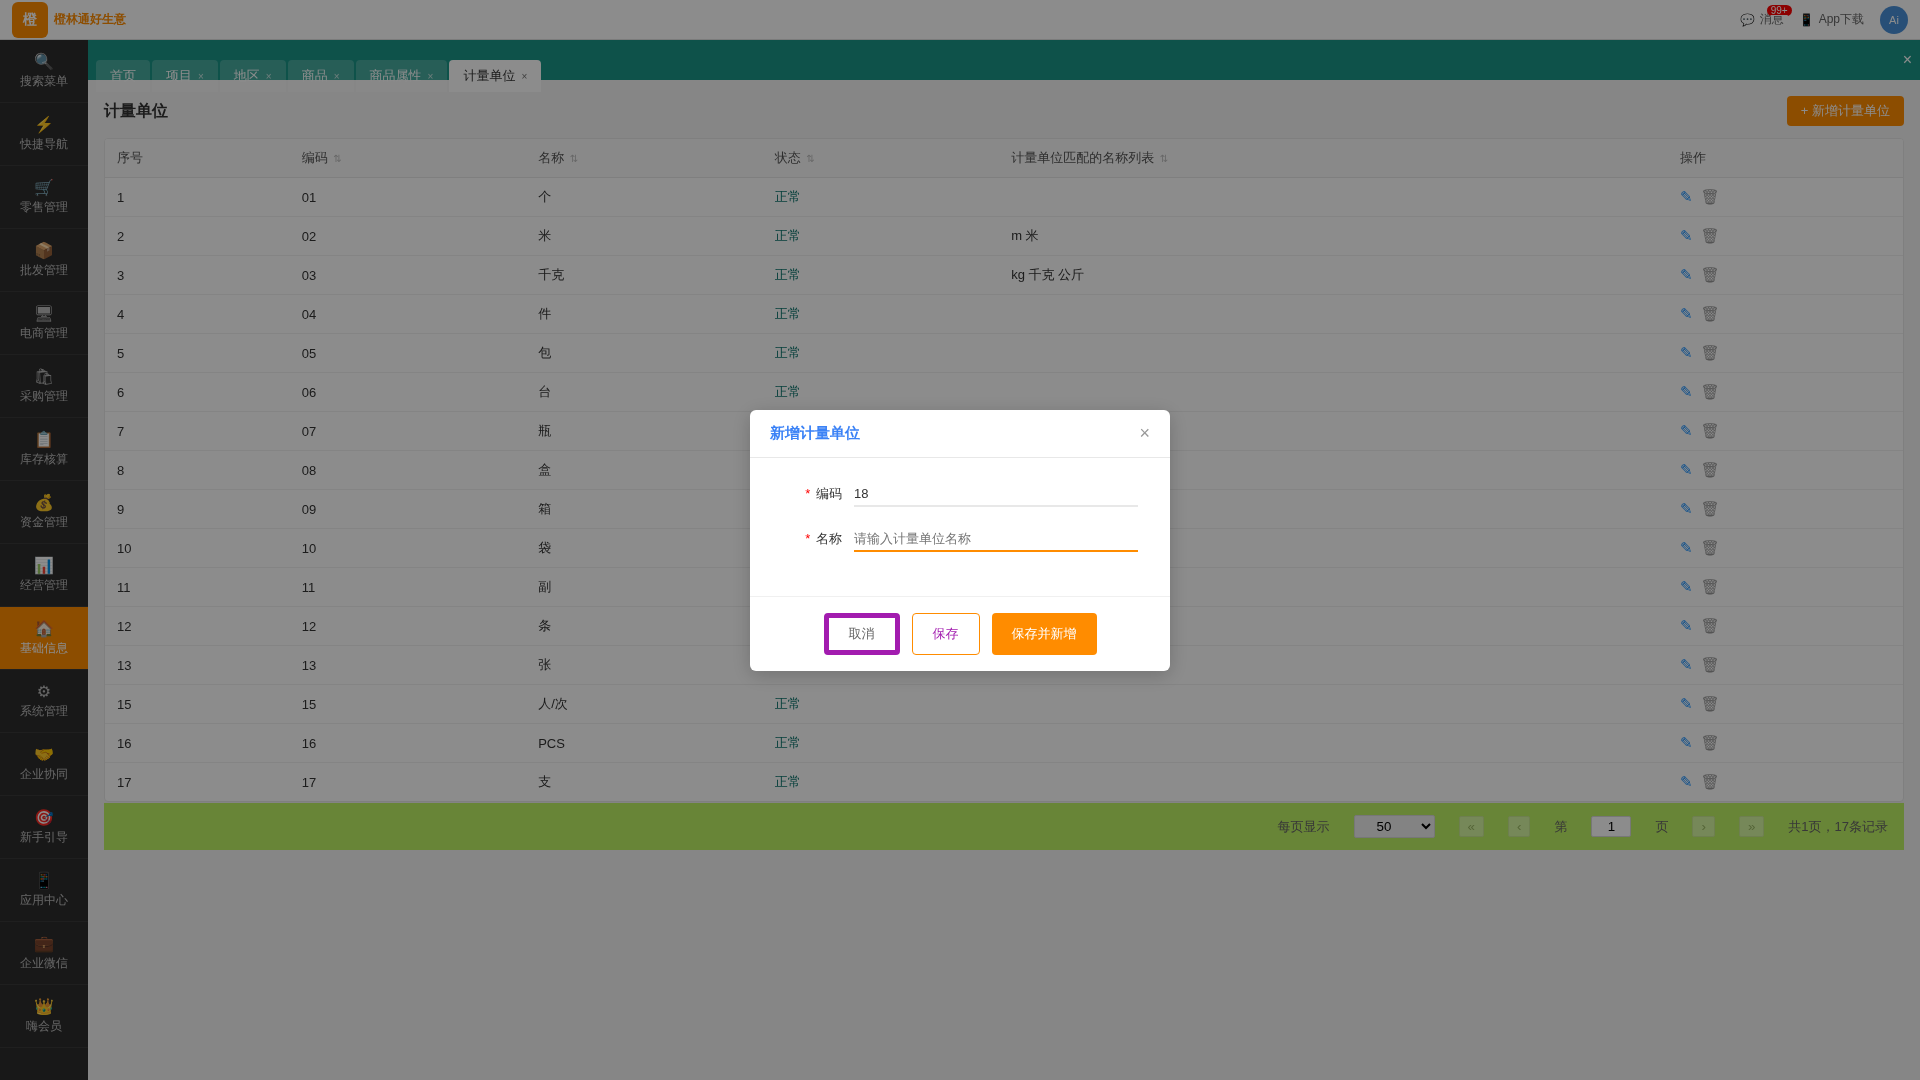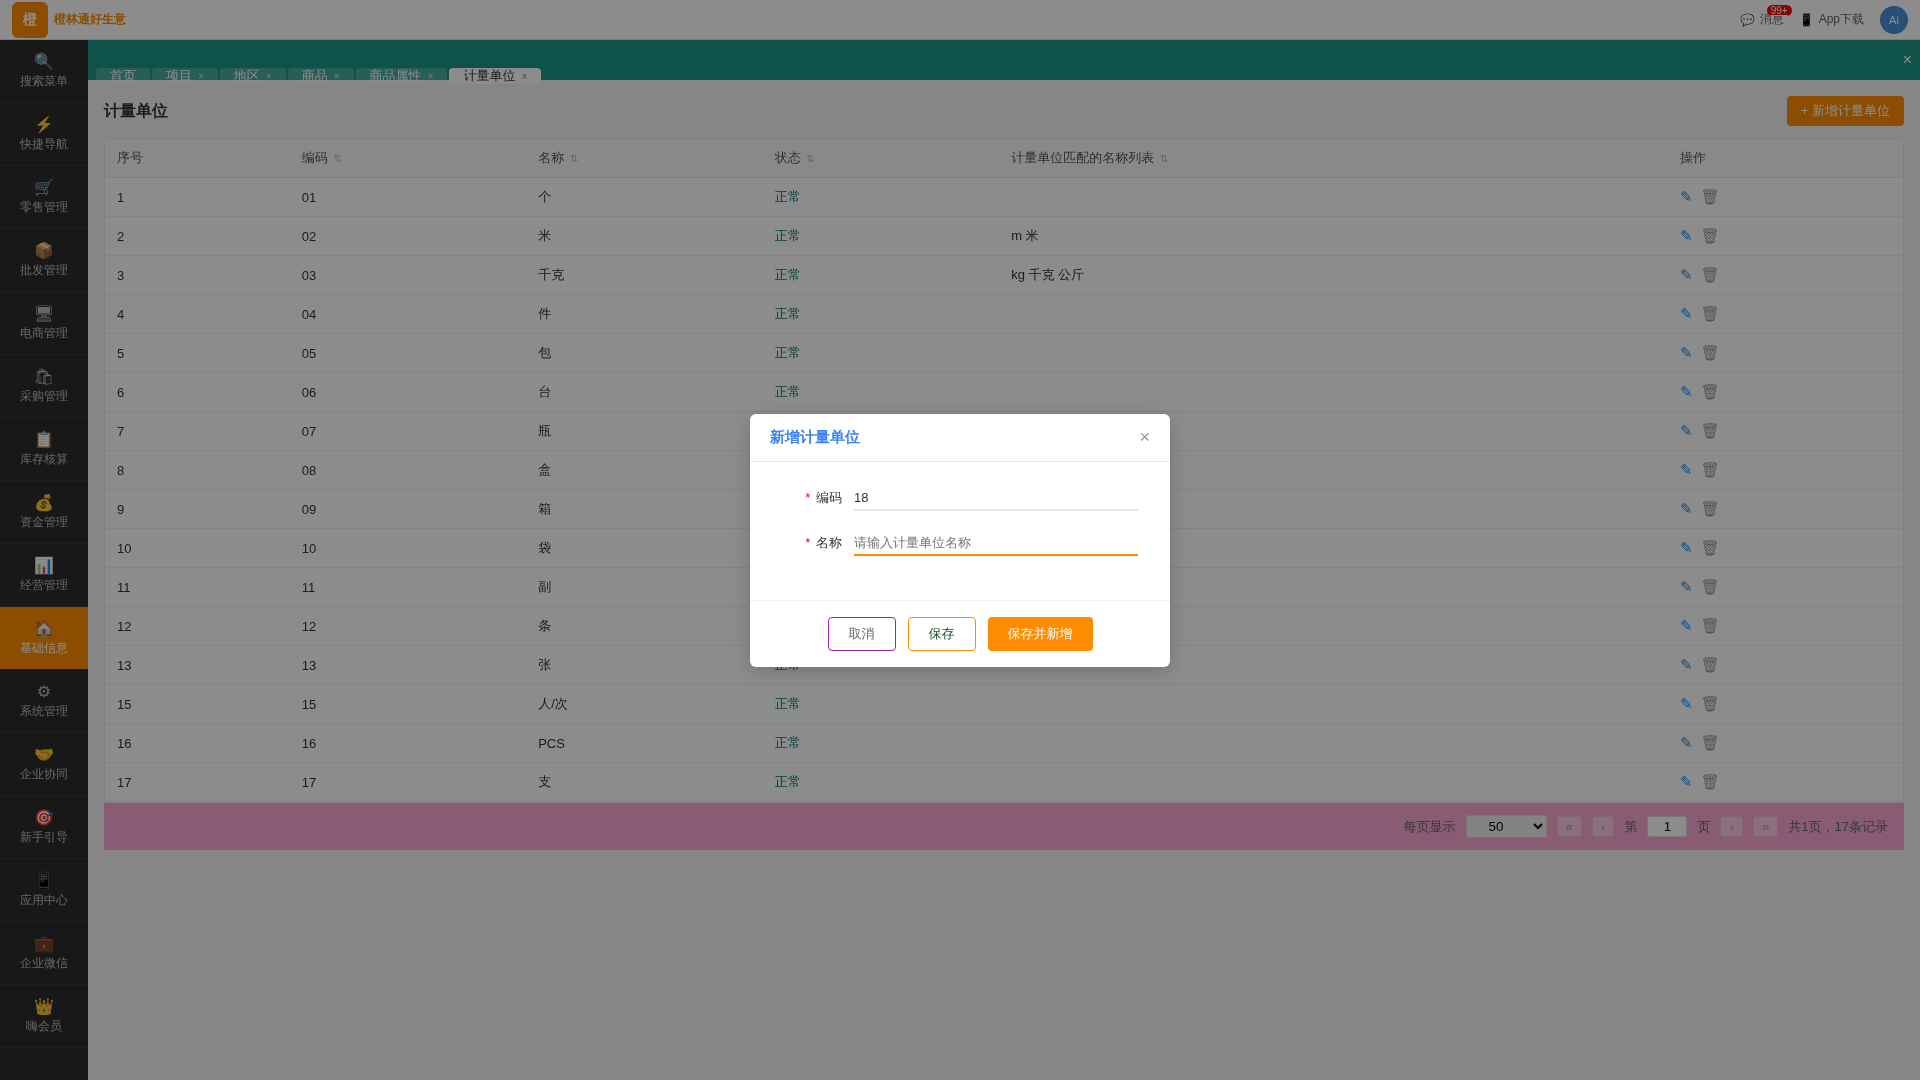--- a/index.html
+++ b/index.html
@@ -27,21 +27,21 @@
     .sidebar { width: 88px; background: #2d2d2d; display: flex; flex-direction: column; overflow-y: auto; }
     .sidebar-item { padding: 12px 4px; text-align: center; color: #bbb; font-size: 12px; cursor: pointer; border-bottom: 1px solid #3a3a3a; }
     .sidebar-item.active { background: #ff8c00; color: #fff; }
     .sidebar-item-icon { font-size: 16px; margin-bottom: 2px; }
 
     
     .content-area { flex: 1; display: flex; flex-direction: column; overflow: hidden; }
 
     
     .tab-bar { height: 40px; background: #1a9688; display: flex; align-items: center; padding: 0 8px; gap: 2px; position: relative; }
-    .tab-item { height: 16px; padding: 0 14px; background: rgba(255,255,255,0.2); color: #fff; border-radius: 4px 4px 0 0; display: flex; align-items: center; gap: 6px; cursor: pointer; font-size: 13px; white-space: nowrap; margin-top: 32px; }
+    .tab-item { height: 16px; padding: 16px 14px; background: rgba(255,255,255,0.2); color: #fff; border-radius: 4px 4px 0 0; display: flex; align-items: center; gap: 6px; cursor: pointer; font-size: 13px; white-space: nowrap; margin-top: 32px; }
     .tab-item.active { background: #fff; color: #333; }
     .tab-close { font-size: 10px; color: inherit; opacity: 0.7; cursor: pointer; }
     .tab-bar-close { margin-left: auto; color: #fff; cursor: pointer; font-size: 16px; }
 
     
     .page-content { flex: 1; background: #f5f5f5; padding: 16px; overflow-y: auto; }
 
     
     .page-header { display: flex; justify-content: space-between; align-items: center; margin-bottom: 12px; }
     .page-title { font-size: 16px; font-weight: bold; color: #333; }
@@ -54,43 +54,43 @@
     th { padding: 10px 12px; text-align: left; font-weight: 500; color: #555; border-bottom: 1px solid #e8e8e8; font-size: 13px; white-space: nowrap; }
     td { padding: 10px 12px; border-bottom: 1px solid #f0f0f0; color: #333; font-size: 13px; }
     tr:last-child td { border-bottom: none; }
     .status-normal { color: #0f766e; }
     .action-icons { display: flex; gap: 8px; }
     .action-icon { color: #1890ff; cursor: pointer; font-size: 15px; }
     .action-icon.delete { color: #999; }
     .sort-icon { color: #bbb; font-size: 10px; margin-left: 2px; }
 
     
-    .pagination { display: flex; align-items: center; justify-content: flex-end; padding: 12px 16px; gap: 10px; font-size: 13px; color: #666; background: #f9a8d4; border-top: 1px solid #f0f0f0; }
+    .pagination { display: flex; align-items: center; justify-content: flex-end; padding: 12px 16px; gap: 24px; font-size: 13px; color: #666; background: #bef264; border-top: 1px solid #f0f0f0; }
     .pagination-btn { padding: 2px 8px; border: 1px solid #d9d9d9; background: #fff; cursor: pointer; border-radius: 2px; color: #666; }
     .pagination-btn:disabled { opacity: 0.4; cursor: not-allowed; }
     .page-size-select { border: 1px solid #d9d9d9; padding: 2px 18px; border-radius: 2px; }
     .page-input { width: 40px; border: 1px solid #d9d9d9; padding: 2px 4px; text-align: center; border-radius: 2px; }
 
     
     .overlay { position: fixed; top: 0; left: 0; right: 0; bottom: 0; background: rgba(0,0,0,0.45); z-index: 100; display: flex; align-items: center; justify-content: center; }
 
     
     .modal { background: #fff; border-radius: 6px; width: 420px; box-shadow: 0 4px 20px rgba(0,0,0,0.2); }
     .modal-header { padding: 14px 20px; border-bottom: 1px solid #e8e8e8; display: flex; justify-content: space-between; align-items: center; }
     .modal-title { font-size: 15px; font-weight: bold; color: #3b82f6; }
     .modal-close { cursor: pointer; color: #999; font-size: 18px; line-height: 1; }
     .modal-body { padding: 24px 32px; }
     .form-row { display: flex; align-items: center; margin-bottom: 20px; }
     .form-label { width: 60px; text-align: right; margin-right: 12px; color: #333; font-size: 13px; }
     .required-star { color: #f00; margin-right: 2px; }
     .form-input { flex: 1; border: none; border-bottom: 2px solid #e8e8e8; padding: 4px 0; font-size: 13px; outline: none; color: #333; }
     .form-input.active-border { border-bottom-color: #ff8c00; }
     .modal-footer { padding: 16px 20px; display: flex; justify-content: center; gap: 12px; border-top: 1px solid #f0f0f0; }
-    .btn-cancel { padding: 7px 20px; border: 1px solid #a21caf; background: #fff; border-radius: 4px; cursor: pointer; color: #666; font-size: 13px; }
-    .btn-save { padding: 7px 20px; border: 1px solid #ff8c00; background: #fff; border-radius: 4px; cursor: pointer; color: #14532d; font-size: 13px; }
+    .btn-cancel { padding: 7px 20px; border: 5px solid #a21caf; background: #fff; border-radius: 4px; cursor: pointer; color: #666; font-size: 13px; }
+    .btn-save { padding: 7px 20px; border: 1px solid #ff8c00; background: #fff; border-radius: 4px; cursor: pointer; color: #a21caf; font-size: 13px; }
     .btn-save-new { padding: 7px 20px; border: none; background: #ff8c00; border-radius: 4px; cursor: pointer; color: #fff; font-size: 13px; }
   </style>
 </head>
 <body>
 
 <div class="app-wrapper">
 
   <div class="top-bar">
     <div class="top-bar-left">
       <div class="logo-area">

